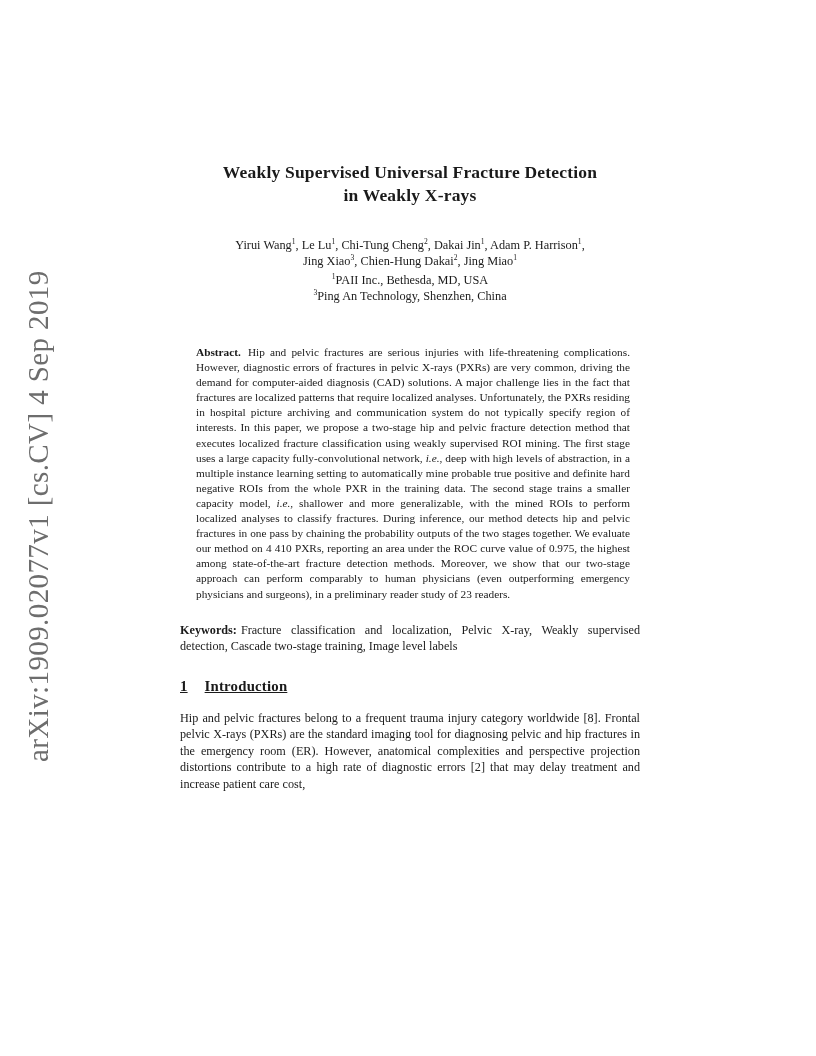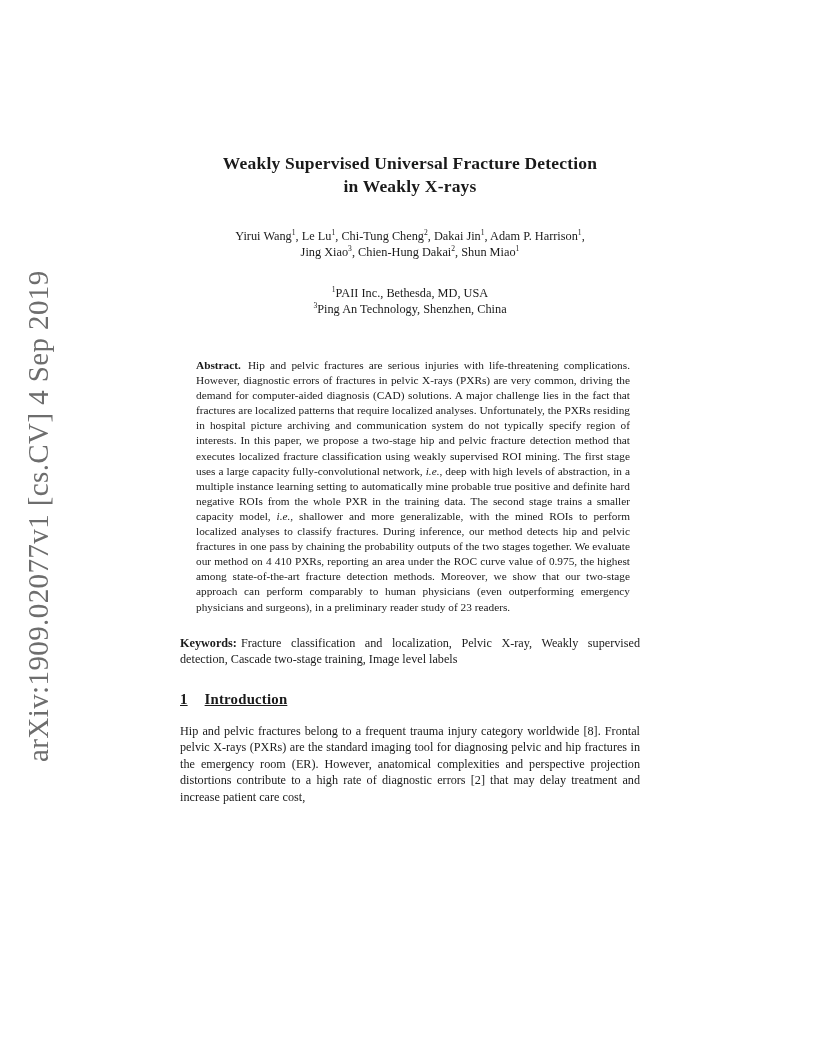--- a/index.html
+++ b/index.html
@@ -20,39 +20,39 @@
     transform: rotate(-90deg);
     transform-origin: 0 0;
     font-size: 29px;
     letter-spacing: 0.4px;
     color: #6d6d6d;
     white-space: nowrap;
   }
   .content {
     position: absolute;
     left: 180px;
-    top: 4px;
+    top: 13px;
     width: 460px;
   }
   .title-block {
     margin-top: 148px;
     text-align: center;
     font-size: 17.5px;
     font-weight: bold;
     line-height: 23px;
     letter-spacing: 0.2px;
   }
   .authors-block {
     margin-top: 31px;
     text-align: center;
     font-size: 12.3px;
     line-height: 15.5px;
   }
   .affils-block {
-    margin-top: 26px;
+    margin-top: 4px;
     text-align: center;
     font-size: 12.3px;
     line-height: 15.5px;
   }
   sup { font-size: 0.62em; line-height: 0; vertical-align: super; }
   .abstract-block {
     margin-top: 41px;
     margin-left: 16px;
     margin-right: 10px;
     font-size: 11.3px;
@@ -92,21 +92,21 @@
 
   <div class="content">
 
     <div class="title-block">
       <div>Weakly Supervised Universal Fracture Detection</div>
       <div>in Weakly X-rays</div>
     </div>
 
     <div class="authors-block">
       <div><span><span>Yirui Wang</span><sup>1</sup><span>, </span></span><span><span>Le Lu</span><sup>1</sup><span>, </span></span><span><span>Chi-Tung Cheng</span><sup>2</sup><span>, </span></span><span><span>Dakai Jin</span><sup>1</sup><span>, </span></span><span><span>Adam P. Harrison</span><sup>1</sup><span>,</span></span></div>
-      <div><span><span>Jing Xiao</span><sup>3</sup><span>, </span></span><span><span>Chien-Hung Dakai</span><sup>2</sup><span>, </span></span><span><span>Shun Miao</span><sup>1</sup><span></span></span></div>
+      <div><span><span>Jing Xiao</span><sup>3</sup><span>, </span></span><span><span>Chien-Hung Dakai</span><sup>2</sup><span>, </span></span><span><span>Jing Miao</span><sup>1</sup><span></span></span></div>
     </div>
 
     <div class="affils-block">
       <div><sup>1</sup><span>PAII Inc., Bethesda, MD, USA</span></div>
       <div><sup>3</sup><span>Ping An Technology, Shenzhen, China</span></div>
     </div>
 
     <div class="abstract-block"><span class="abs-label">Abstract.</span><span><span>Hip and pelvic fractures are serious injuries with life-threatening complications. However, diagnostic errors of fractures in pelvic X-rays (PXRs) are very common, driving the demand for computer-aided diagnosis (CAD) solutions. A major challenge lies in the fact that fractures are localized patterns that require localized analyses. Unfortunately, the PXRs residing in hospital picture archiving and communication system do not typically specify region of interests. In this paper, we propose a two-stage hip and pelvic fracture detection method that executes localized fracture classification using weakly supervised ROI mining. The first stage uses a large capacity fully-convolutional network, </span><span class="ital">i.e.</span><span>, deep with high levels of abstraction, in a multiple instance learning setting to automatically mine probable true positive and definite hard negative ROIs from the whole PXR in the training data. The second stage trains a smaller capacity model, </span><span class="ital">i.e.</span><span>, shallower and more generalizable, with the mined ROIs to perform localized analyses to classify fractures. During inference, our method detects hip and pelvic fractures in one pass by chaining the probability outputs of the two stages together. We evaluate our method on 4 410 PXRs, reporting an area under the ROC curve value of 0.975, the highest among state-of-the-art fracture detection methods. Moreover, we show that our two-stage approach can perform comparably to human physicians (even outperforming emergency physicians and surgeons), in a preliminary reader study of 23 readers.</span></span></div>
 
     <div class="keywords-block"><span class="kw-label">Keywords:</span><span>Fracture classification and localization, Pelvic X-ray, Weakly supervised detection, Cascade two-stage training, Image level labels</span></div>

